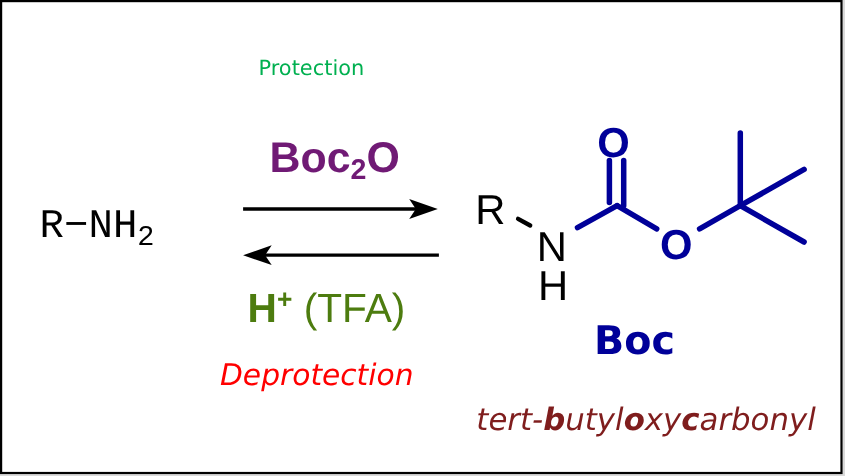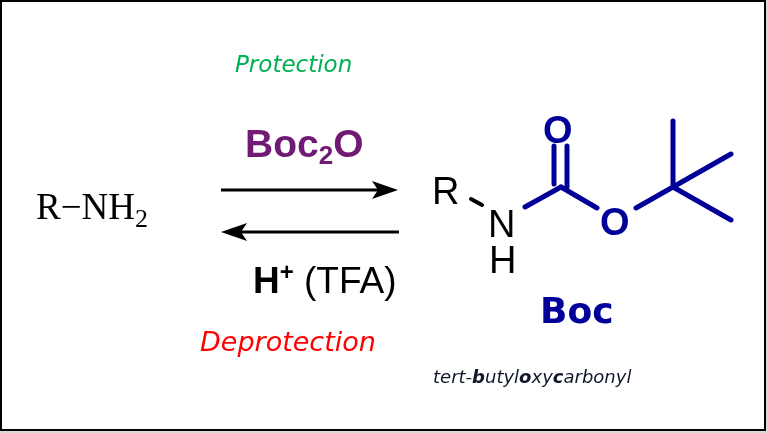--- a/index.html
+++ b/index.html
@@ -21,22 +21,21 @@
     }
     .lbl {
       position: absolute;
       white-space: nowrap;
       line-height: 1;
     }
     .cond-protect {
       left: 235px;
       top: 53px;
       font-family: "DejaVu Sans", sans-serif;
-      font-style: italic;
-      font-size: 23px;
+      font-size: 19px;
       color: #00b050;
       text-align: right;
     }
     .reagent-boc2o {
       left: 245px;
       top: 124px;
       font-family: "Liberation Sans", sans-serif;
       font-weight: bold;
       font-size: 39px;
       color: #701a75;
@@ -44,22 +43,21 @@
     .reagent-boc2o sub {
       font-size: 26px;
       vertical-align: -7px;
       line-height: 0;
     }
     .reagent-tfa {
       left: 225px;
       top: 262px;
       font-family: "Liberation Sans", sans-serif;
       font-size: 37px;
-      color: #000000;
-      margin-left: 28px;
+      color: #4d7c0f;
     }
     .reagent-tfa .hplus {
       font-weight: bold;
     }
     .reagent-tfa sup {
       font-size: 24px;
       font-weight: bold;
       vertical-align: 13px;
       line-height: 0;
     }
@@ -67,21 +65,21 @@
       left: 200px;
       top: 328px;
       font-family: "DejaVu Sans", sans-serif;
       font-style: italic;
       font-size: 27px;
       color: #ff0000;
     }
     .reactant {
       left: 36px;
       top: 188px;
-      font-family: Liberation Serif, serif;
+      font-family: Liberation Mono, monospace;
       font-size: 37px;
       color: #000;
       text-align: center;
     }
     .reactant sub {
       font-size: 26px;
       vertical-align: -8px;
       line-height: 0;
     }
     .prod-label {
@@ -90,22 +88,22 @@
       font-family: "DejaVu Sans", sans-serif;
       font-weight: bold;
       font-size: 36px;
       color: #000099;
     }
     .prod-fullname {
       left: 433px;
       top: 368px;
       font-family: "DejaVu Sans", sans-serif;
       font-style: italic;
-      font-size: 18px;
-      color: #0f172a;
+      font-size: 28px;
+      color: #7f1d1d;
     }
     .prod-fullname b {
       font-weight: bold;
     }
     svg.scheme {
       position: absolute;
       left: 0;
       top: 0;
       width: 768px;
       height: 433px;

